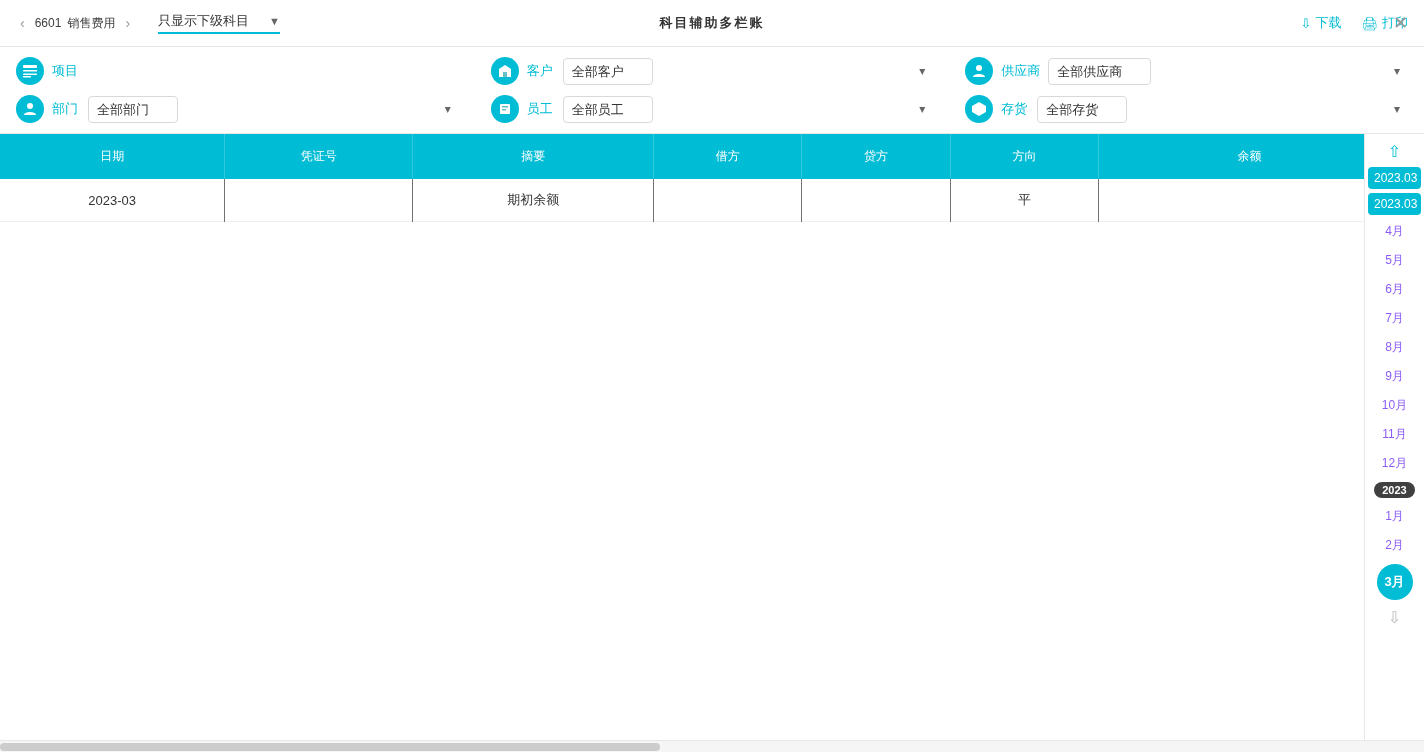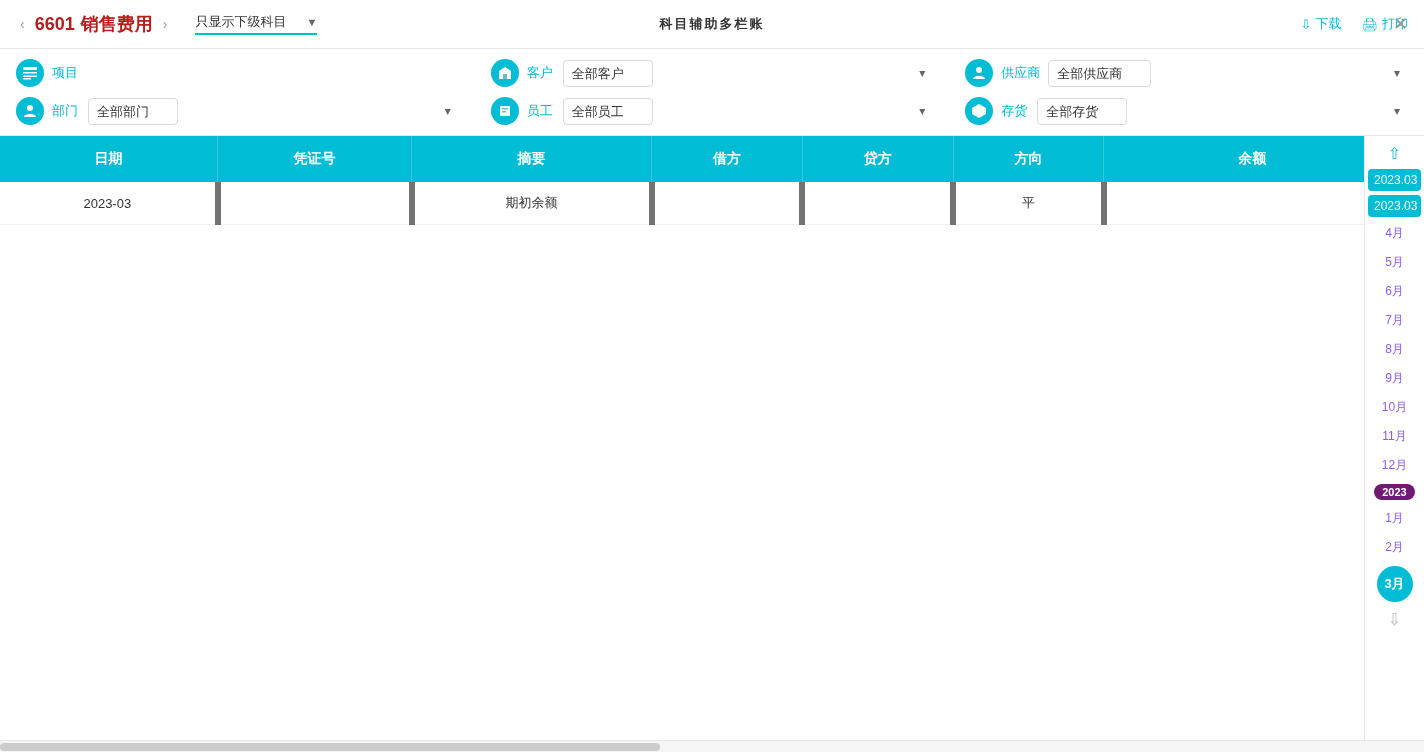--- a/index.html
+++ b/index.html
@@ -32,23 +32,23 @@
       align-items: center;
       gap: 6px;
     }
     .nav-arrow {
       color: #999;
       cursor: pointer;
       font-size: 14px;
       padding: 2px 4px;
     }
     .account-code {
-      font-size: 18px;
-      color: #b91c1c;
-      font-weight: 700;
+      font-size: 12px;
+      color: #404040;
+      font-weight: 400;
     }
     .filter-dropdown {
       display: flex;
       align-items: center;
       gap: 20px;
       margin-left: 24px;
       border-bottom: 2px solid #00bcd4;
       padding-bottom: 2px;
       cursor: pointer;
       color: #333;
@@ -165,37 +165,37 @@
       width: 100%;
       border-collapse: collapse;
     }
     thead tr {
       background: #00bcd4;
       color: white;
     }
     thead th {
       padding: 14px 10px;
       text-align: center;
-      font-weight: 700;
-      font-size: 14px;
+      font-weight: 400;
+      font-size: 12px;
       border-right: 1px solid rgba(255,255,255,0.2);
     }
     thead th:last-child {
       border-right: none;
       padding-left: 46px;
     }
     tbody tr {
       border-bottom: 1px solid #f0f0f0;
     }
     tbody td {
       padding: 12px 10px;
       text-align: center;
       color: #333;
       font-size: 13px;
-      border-right: 6px solid #737373;
+      border-right: 1px solid #737373;
     }
     tbody td:last-child {
       border-right: none;
     }
     
     .scrollbar-area {
       height: 12px;
       background: #f5f5f5;
       border-top: 1px solid #e8e8e8;
       position: relative;
@@ -403,21 +403,21 @@
       <div class="timeline-selected-top">2023.03</div>
       <div class="timeline-item">4月</div>
       <div class="timeline-item">5月</div>
       <div class="timeline-item">6月</div>
       <div class="timeline-item">7月</div>
       <div class="timeline-item">8月</div>
       <div class="timeline-item">9月</div>
       <div class="timeline-item">10月</div>
       <div class="timeline-item">11月</div>
       <div class="timeline-item">12月</div>
-      <div style="background:#701a75;border-radius:10px;color:#fff;font-size:11px;font-weight:bold;padding:2px 8px;margin:4px auto;text-align:center;">2023</div>
+      <div style="background:#404040;border-radius:10px;color:#fff;font-size:11px;font-weight:bold;padding:2px 8px;margin:4px auto;text-align:center;">2023</div>
       <div class="timeline-item">1月</div>
       <div class="timeline-item">2月</div>
       <div style="background:#00bcd4;border-radius:50%;width:36px;height:36px;display:flex;align-items:center;justify-content:center;margin:4px auto;color:#fff;font-weight:bold;font-size:13px;cursor:pointer;">3月</div>
       <div class="timeline-arrow">⇩</div>
     </div>
   </div>
 
   <div class="scrollbar-area">
     <div class="scrollbar-thumb"></div>
   </div>

